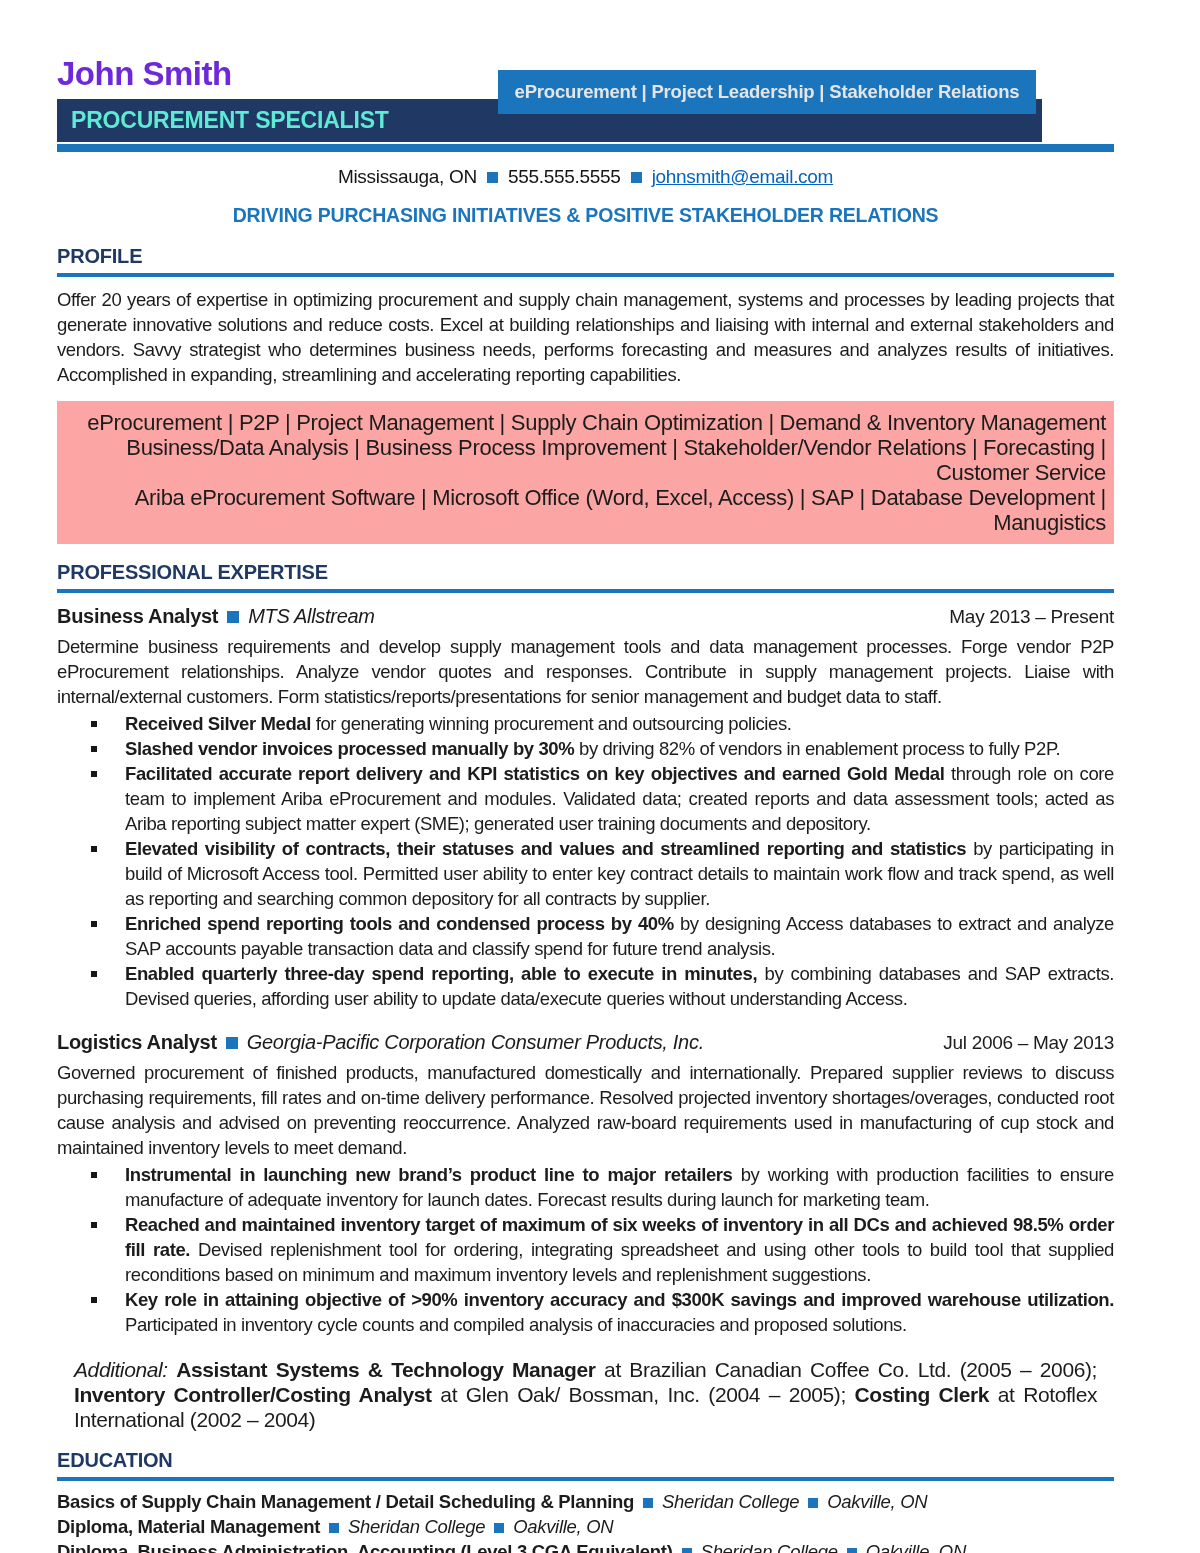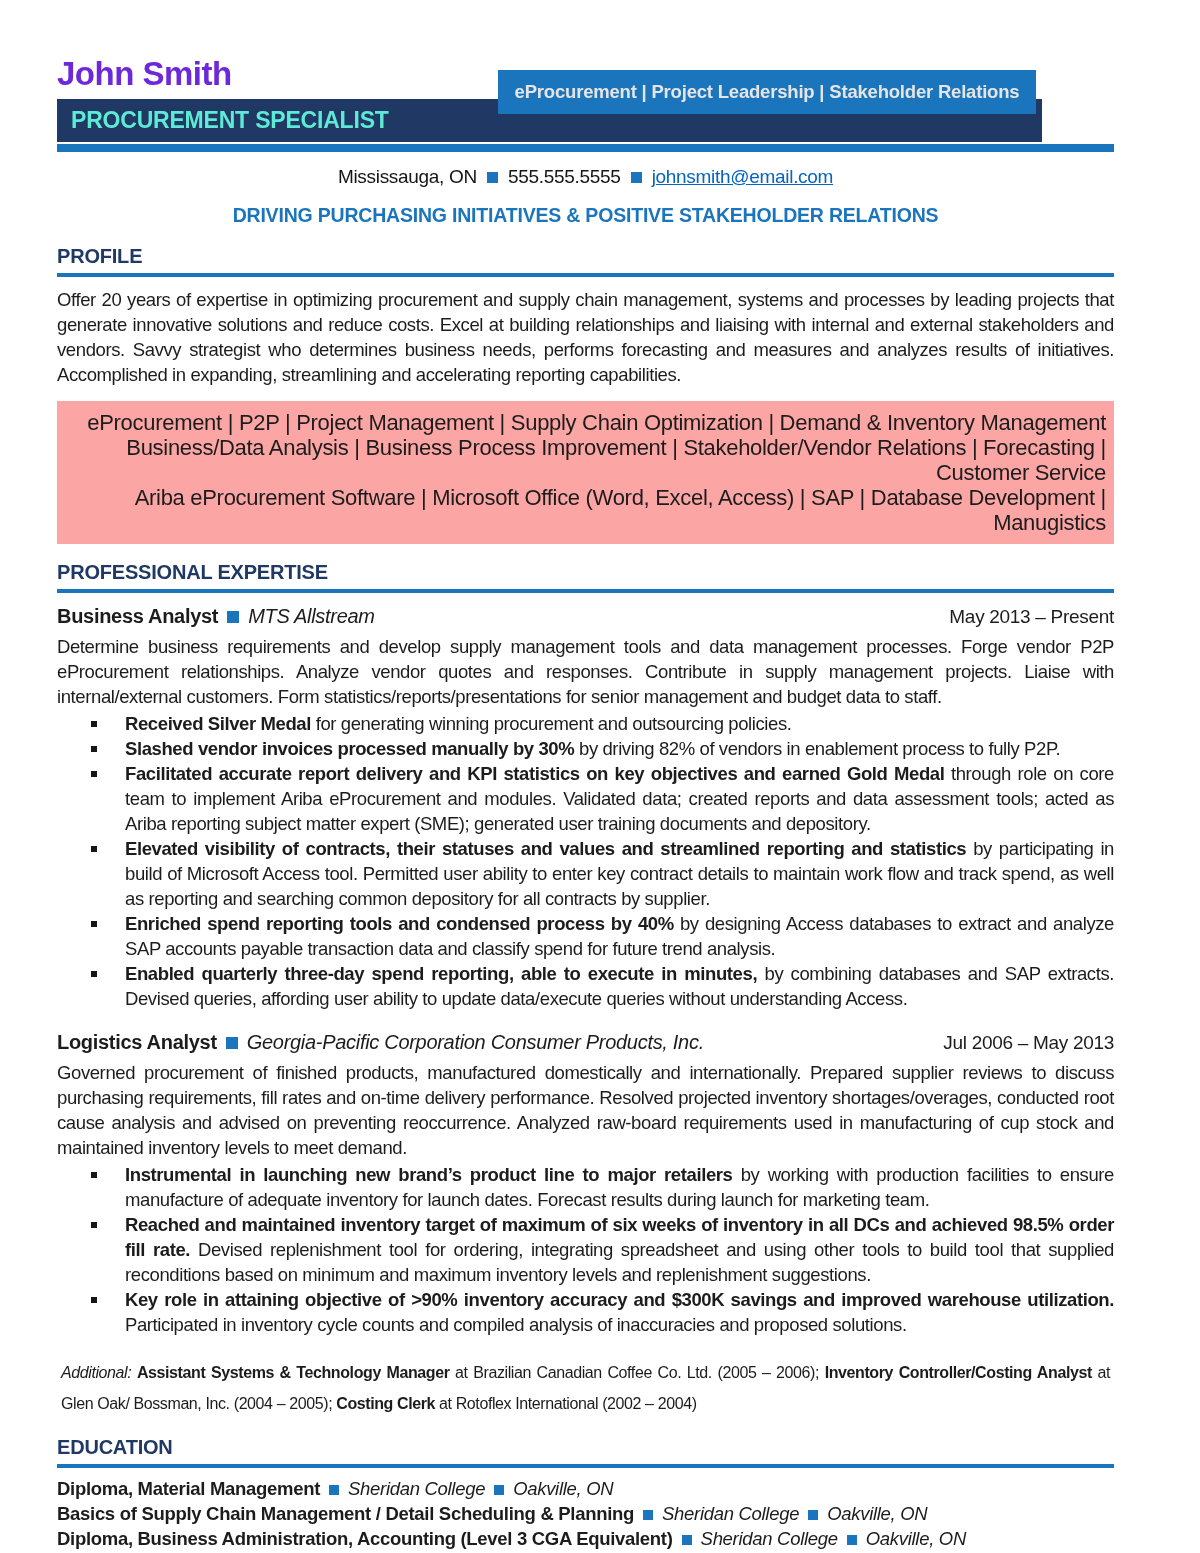--- a/index.html
+++ b/index.html
@@ -36,21 +36,21 @@
   .job-title{font-weight:bold;}
   .jsq{flex:none;width:12px;height:12px;background:#1B75BC;margin:0 9px;}
   .company{font-style:italic;}
   .dates{margin-left:auto;font-size:19px;letter-spacing:-0.3px;}
   .job-summary{margin-top:6px;}
   .bullets{list-style:none;margin:2px 0 0;padding:0;}
   .bullets li{display:flex;}
   .bmark{flex:none;width:68px;box-sizing:border-box;padding-left:34px;}
   .bsq{display:block;width:6px;height:6px;background:#161616;margin-top:10px;}
   .btxt{flex:1;text-align:justify;font-size:18.5px;line-height:25px;letter-spacing:-0.4px;}
-  .additional{margin:20px 4px 0;text-align:justify;font-size:16px;line-height:31px;letter-spacing:-0.4px;}
+  .additional{margin:20px 17px 0;text-align:justify;font-size:21px;line-height:25px;letter-spacing:-0.4px;}
   .ital{font-style:italic;}
   
   .edu-entries{margin-top:8px;}
   .edu-line{font-size:18.5px;line-height:25px;letter-spacing:-0.3px;}
   .esq{display:inline-block;width:10px;height:10px;background:#1B75BC;margin:0 9px;}
   .activities{margin:12px 0 0;font-size:18.5px;line-height:25px;letter-spacing:-0.3px;}
   .end-rule{margin-top:14px;border-top:4px solid #1B75BC;height:0;}
 </style>
 </head>
 <body>
@@ -159,24 +159,24 @@
           </span>
         <div class="btxt"><b>Key role in attaining objective of &gt;90% inventory accuracy and $300K savings and improved warehouse utilization.</b><span> Participated in inventory cycle counts and compiled analysis of inaccuracies and proposed solutions.</span></div>
       </li>
     </ul>
 
     <p class="additional"><span class="ital">Additional: </span><b>Assistant Systems &amp; Technology Manager</b><span> at Brazilian Canadian Coffee Co. Ltd. (2005 – 2006); </span><b>Inventory Controller/Costing Analyst</b><span> at Glen Oak/ Bossman, Inc. (2004 – 2005); </span><b>Costing Clerk</b><span> at Rotoflex International (2002 – 2004)</span></p>
 
     <h2 class="section-heading">EDUCATION</h2>
     <div class="edu-entries">
       <div class="edu-line">
-        <b>Diploma, Material Management</b><span class="esq"></span><i>Sheridan College</i><span class="esq"></span><i>Oakville, ON</i>
+        <b>Basics of Supply Chain Management / Detail Scheduling &amp; Planning</b><span class="esq"></span><i>Sheridan College</i><span class="esq"></span><i>Oakville, ON</i>
       </div>
       <div class="edu-line">
-        <b>Basics of Supply Chain Management / Detail Scheduling &amp; Planning</b><span class="esq"></span><i>Sheridan College</i><span class="esq"></span><i>Oakville, ON</i>
+        <b>Diploma, Material Management</b><span class="esq"></span><i>Sheridan College</i><span class="esq"></span><i>Oakville, ON</i>
       </div>
       <div class="edu-line">
         <b>Diploma, Business Administration, Accounting (Level 3 CGA Equivalent)</b><span class="esq"></span><i>Sheridan College</i><span class="esq"></span><i>Oakville, ON</i>
       </div>
     </div>
 
     <p class="activities"><span class="ital">Technology: </span><b>Assistant</b><span> of Local Residents Assoc.; </span><b>Committee Member</b><span> for Canadian Breast Cancer Found. - Run for the Cure</span></p>
 
     <div class="end-rule"></div>
 

